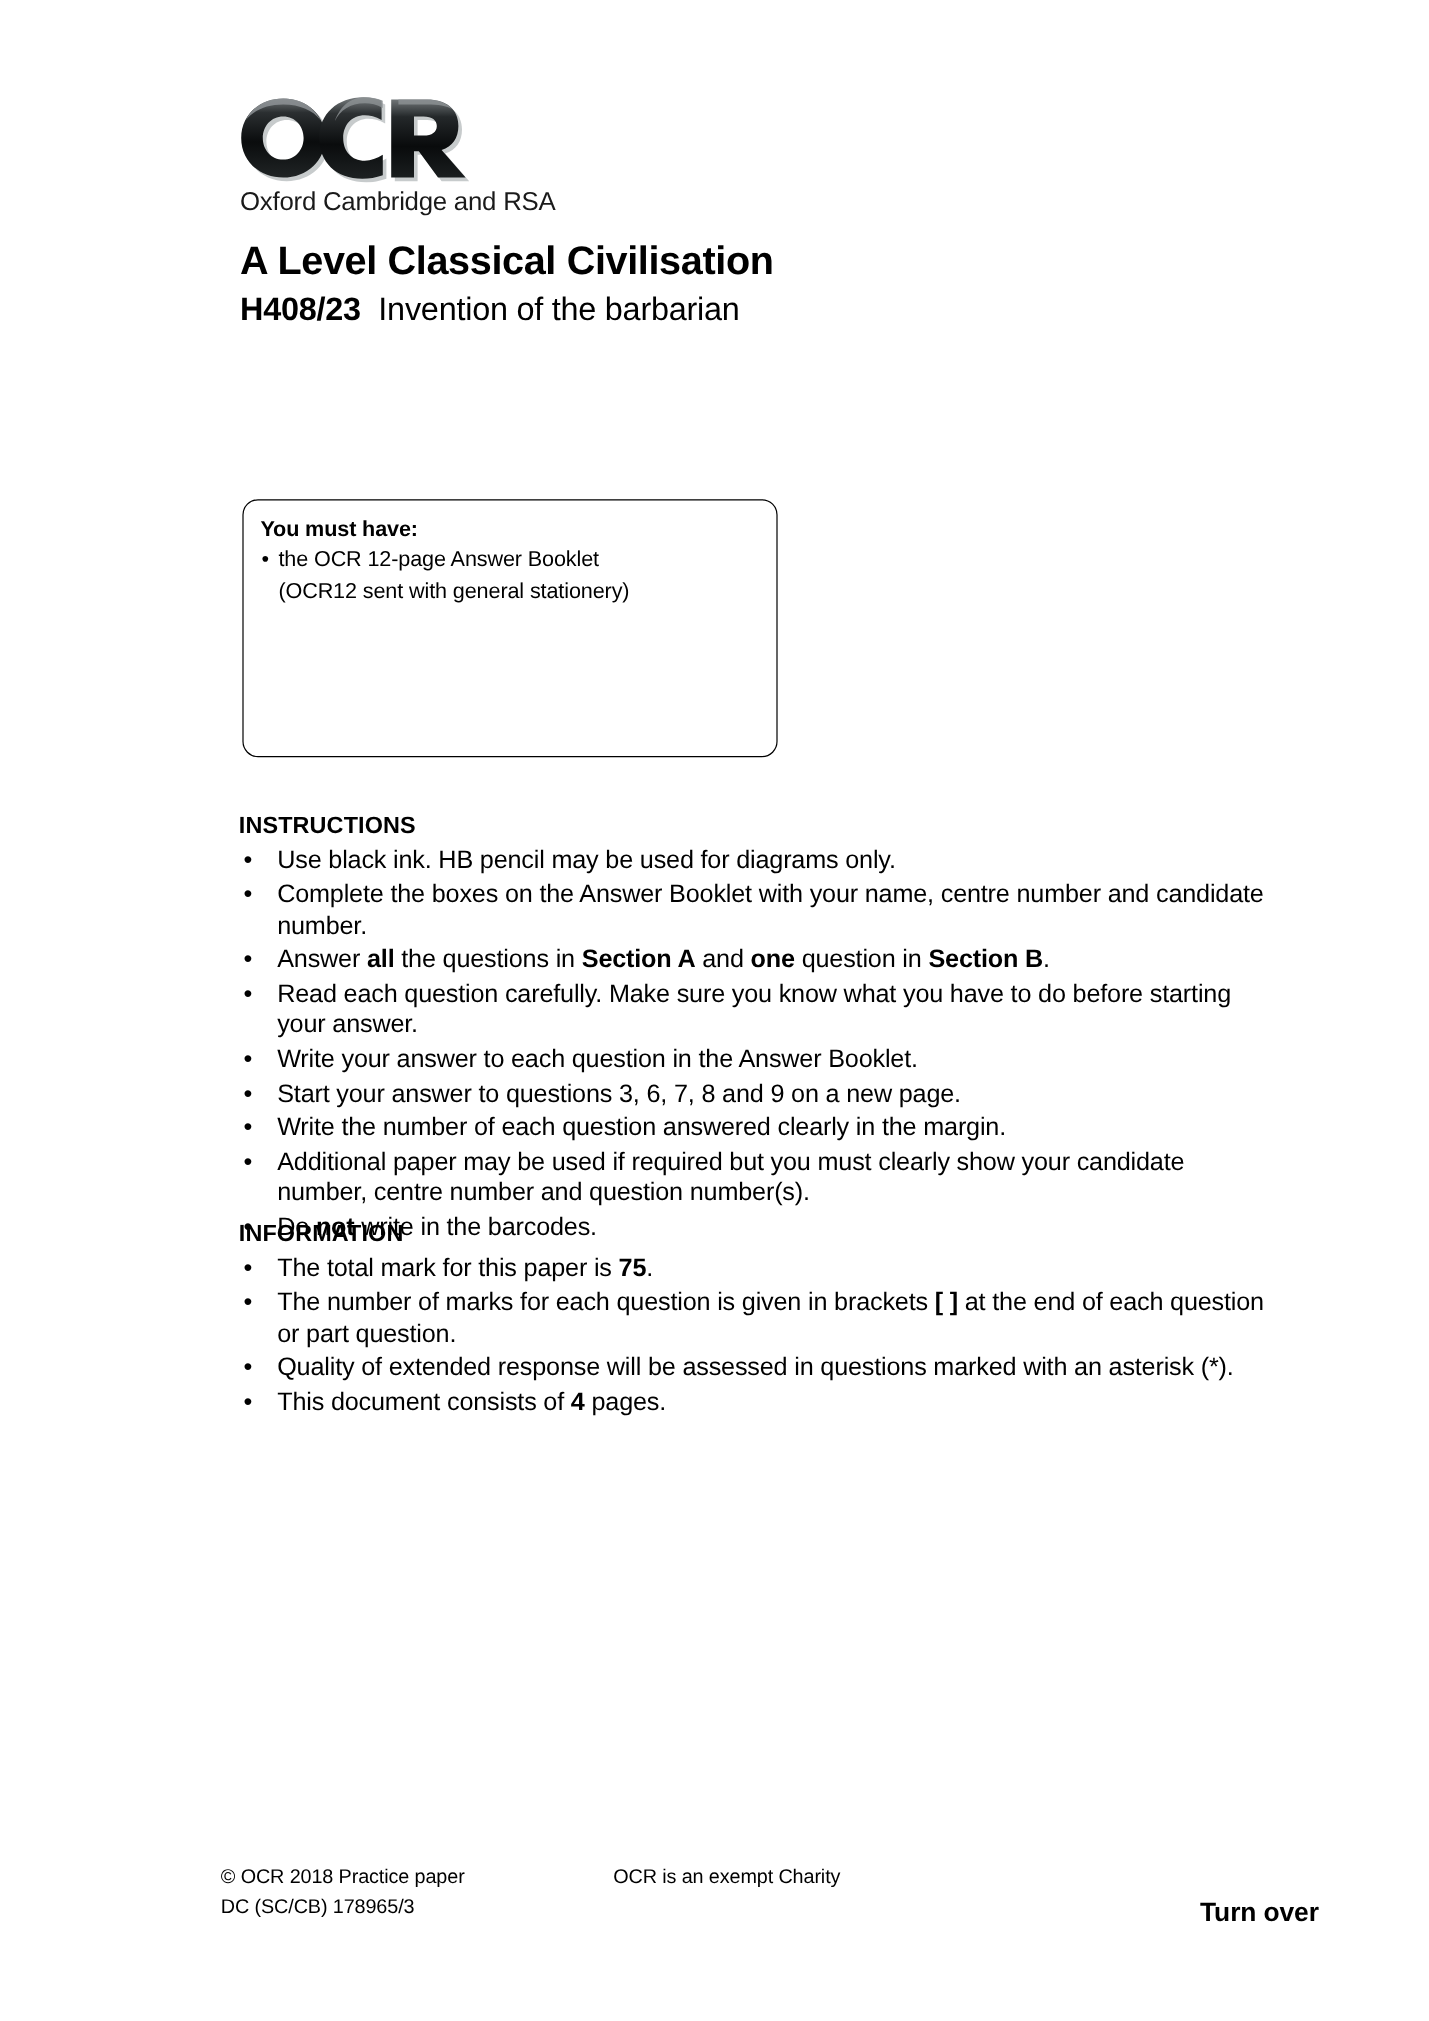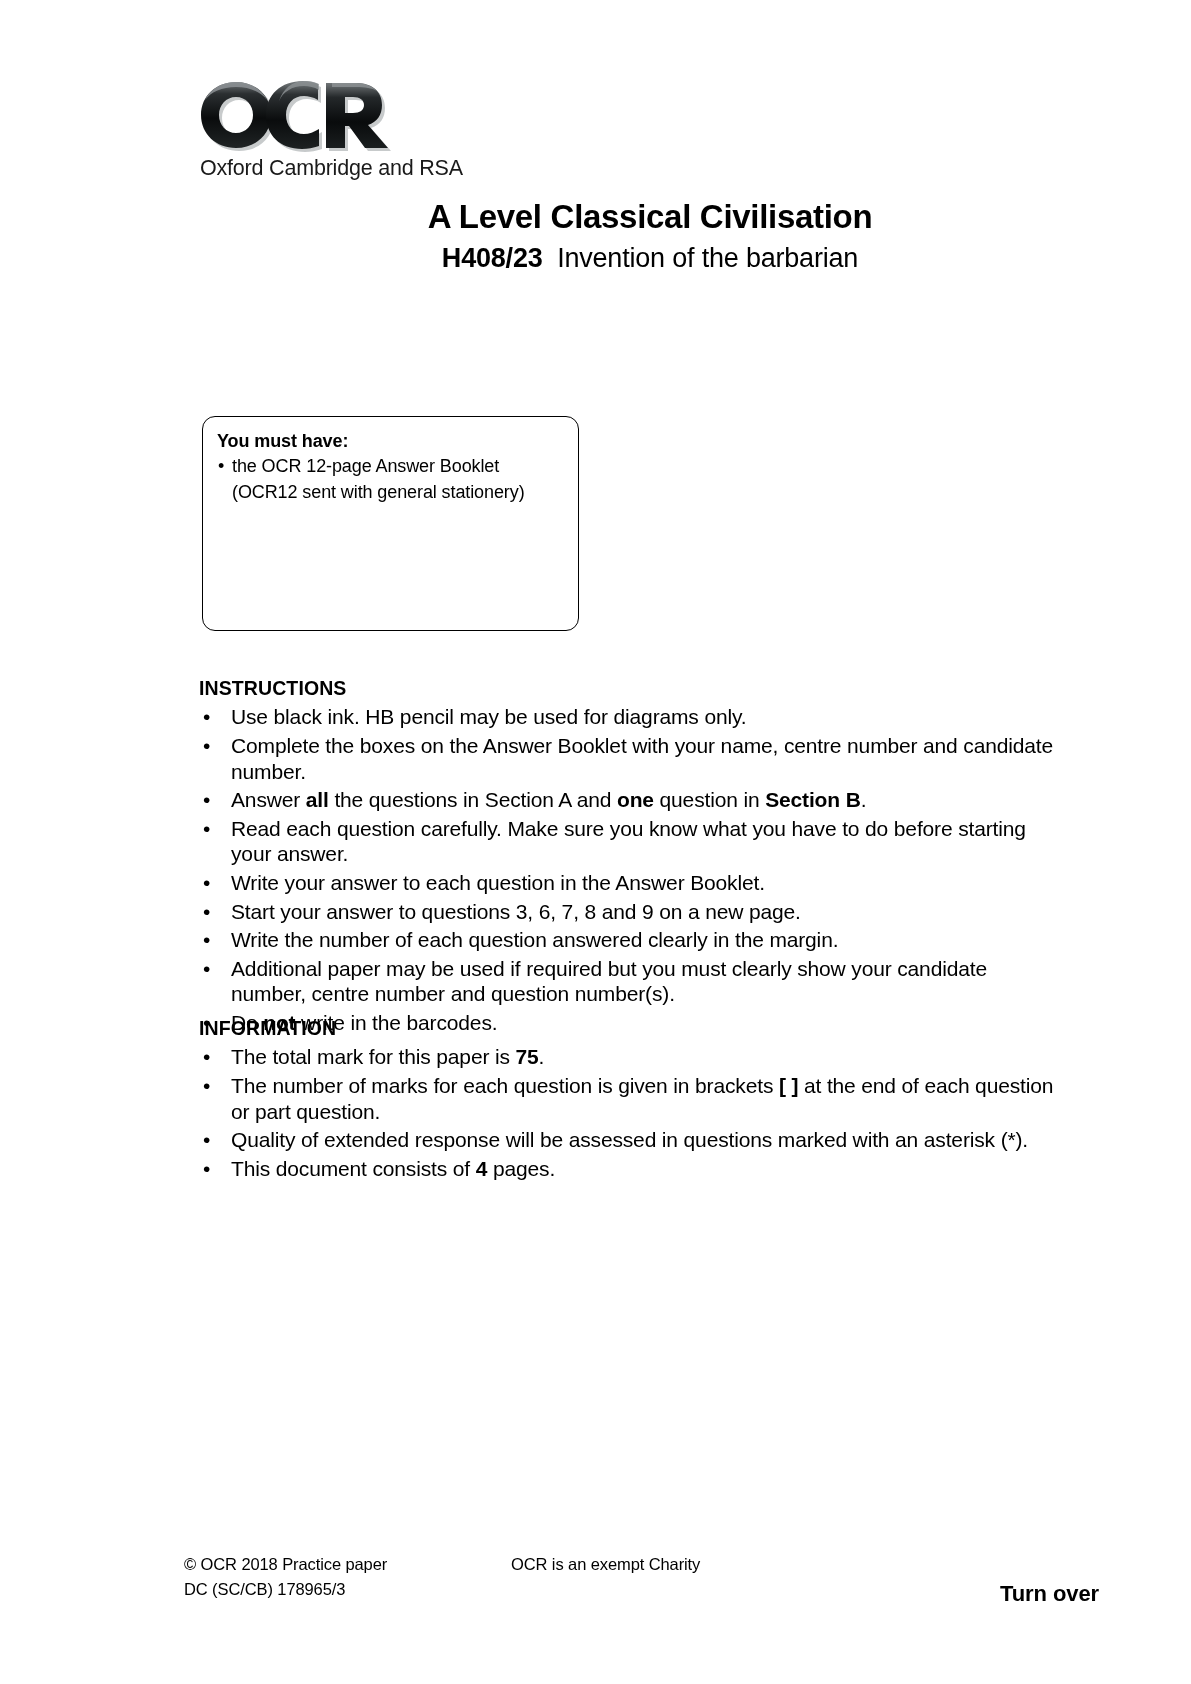--- a/index.html
+++ b/index.html
@@ -41,21 +41,20 @@
     color: #1a1a1a;
     white-space: nowrap;
   }
 
   
   .title-block {
     position: absolute;
     left: 176px;
     top: 198px;
     width: 900px;
-    text-align: center;
   }
   .qual-title {
     font-size: 33px;
     font-weight: bold;
     line-height: 1.18;
     letter-spacing: -0.3px;
     white-space: nowrap;
   }
   .unit-line {
     margin-top: 5px;
@@ -85,21 +84,21 @@
     line-height: 1.2;
     letter-spacing: -0.3px;
     white-space: nowrap;
   }
 
   
   .must-have-box {
     position: absolute;
     left: 178px;
     top: 416px;
-    width: 377px;
+    width: 446px;
     height: 215px;
     border: 1.6px solid #000000;
     border-radius: 13px;
     box-sizing: border-box;
   }
   .must-have-inner {
     padding: 12px 14px 0 14px;
   }
   .must-have-heading {
     font-size: 18px;
@@ -264,21 +263,21 @@
       </ul>
       <div class="must-have-sub">(OCR12 sent with general stationery)</div>
     </div>
   </div>
 
   <div class="section-block" id="instructions-section">
     <div class="section-heading">INSTRUCTIONS</div>
     <ul class="bullet-list" id="instructions-list">
         <li><span class="bullet">•</span><span><span>Use black ink. HB pencil may be used for diagrams only.</span></span></li>
         <li><span class="bullet">•</span><span><span>Complete the boxes on the Answer Booklet with your name, centre number and candidate number.</span></span></li>
-        <li><span class="bullet">•</span><span><span>Answer </span><span style="font-weight: bold;">all</span><span> the questions in </span><span style="font-weight: normal;">Section A</span><span> and </span><span style="font-weight: bold;">one</span><span> question in </span><span style="font-weight: bold;">Section B</span><span>.</span></span></li>
+        <li><span class="bullet">•</span><span><span>Answer </span><span style="font-weight: bold;">all</span><span> the questions in </span><span style="font-weight: bold;">Section A</span><span> and </span><span style="font-weight: bold;">one</span><span> question in </span><span style="font-weight: bold;">Section B</span><span>.</span></span></li>
         <li><span class="bullet">•</span><span><span>Read each question carefully. Make sure you know what you have to do before starting your answer.</span></span></li>
         <li><span class="bullet">•</span><span><span>Write your answer to each question in the Answer Booklet.</span></span></li>
         <li><span class="bullet">•</span><span><span>Start your answer to questions 3, 6, 7, 8 and 9 on a new page.</span></span></li>
         <li><span class="bullet">•</span><span><span>Write the number of each question answered clearly in the margin.</span></span></li>
         <li><span class="bullet">•</span><span><span>Additional paper may be used if required but you must clearly show your candidate number, centre number and question number(s).</span></span></li>
         <li><span class="bullet">•</span><span><span>Do </span><span style="font-weight: bold;">not</span><span> write in the barcodes.</span></span></li>
       </ul>
   </div>
 
   <div class="section-block" id="information-section">

